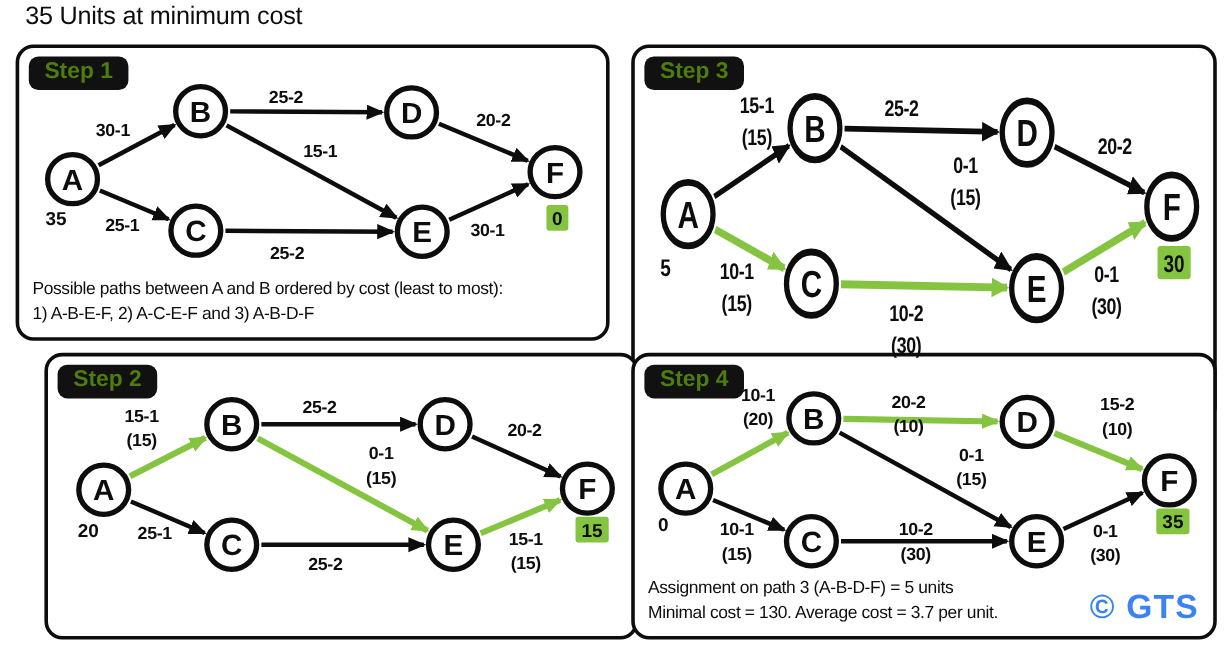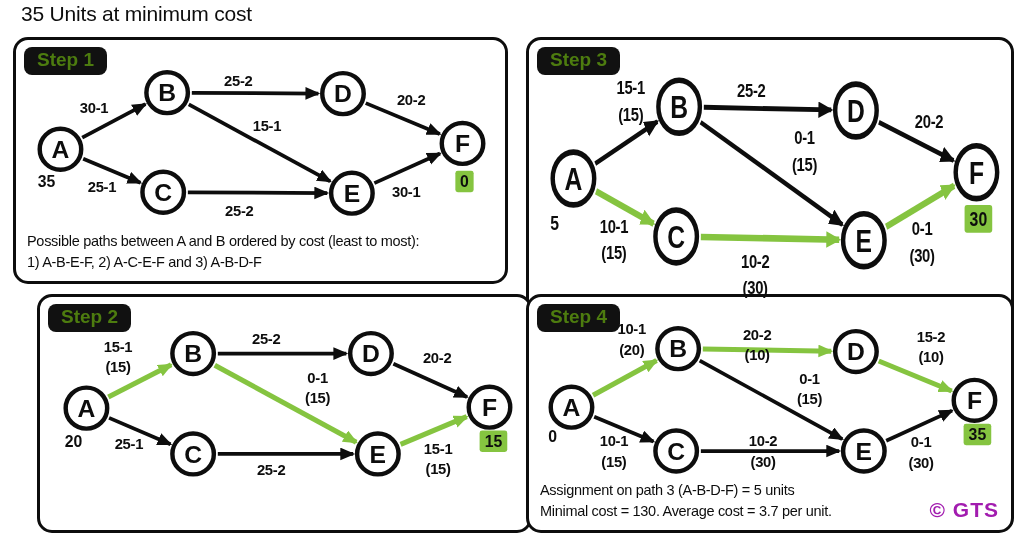--- a/index.html
+++ b/index.html
@@ -27,21 +27,21 @@
   }
   .graph{position:absolute;left:0;top:0;width:100%;height:100%;z-index:1;}
   .caption{
     position:absolute;left:11px;bottom:7px;z-index:2;
     font-size:14.5px;font-weight:normal;letter-spacing:-0.3px;line-height:1.5;
     white-space:nowrap;
   }
   .caption div{white-space:nowrap;}
   .wm{
     position:absolute;right:12px;bottom:8px;z-index:2;
-    font-size:21px;font-weight:bold;color:#a21caf;letter-spacing:1px;
+    font-size:28px;font-weight:bold;color:#3b82f6;letter-spacing:1px;
   }
   .nlabel{font-family:"Liberation Sans",sans-serif;font-size:25px;font-weight:bold;fill:#0d0d0d;}
   .elabel{font-family:"Liberation Sans",sans-serif;font-size:15px;font-weight:bold;fill:#0d0d0d;letter-spacing:-0.3px;}
   .vlabel{font-family:"Liberation Sans",sans-serif;font-size:16px;font-weight:bold;fill:#0d0d0d;}
 </style>
 </head>
 <body>
 
 <div class="title">35 Units at minimum cost</div>
 

